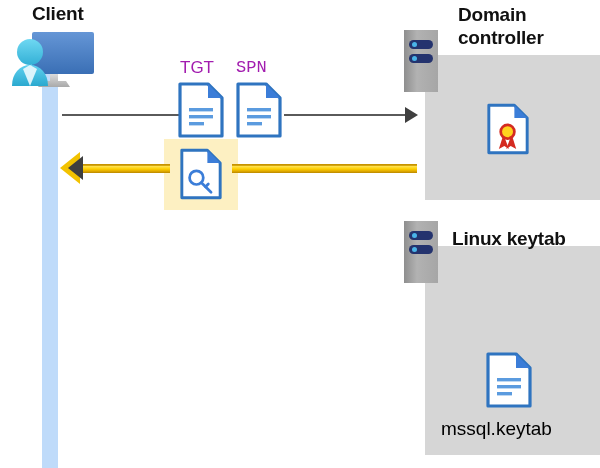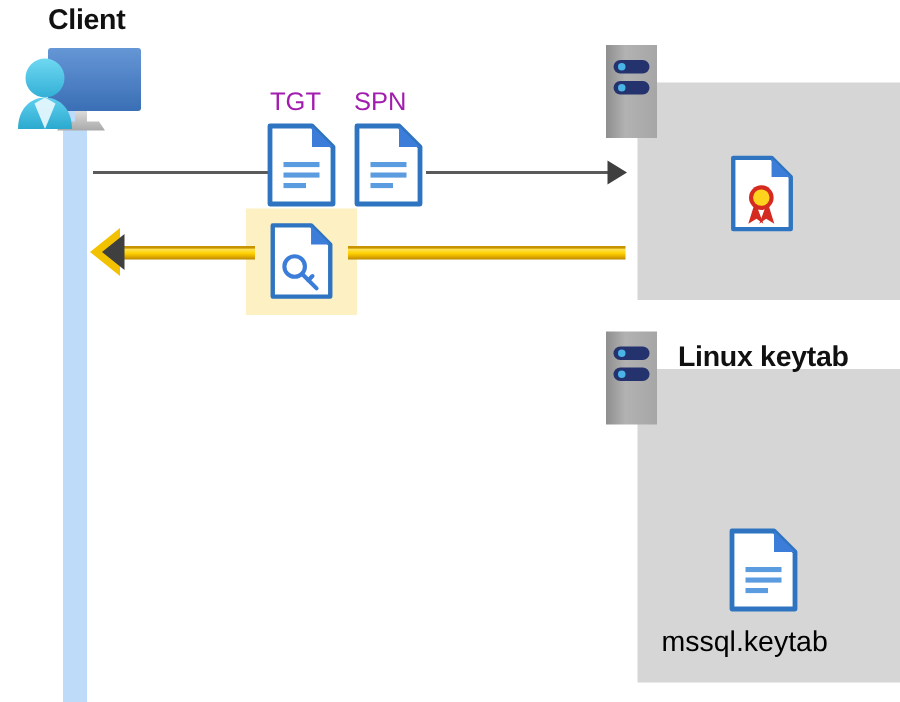--- a/index.html
+++ b/index.html
@@ -37,21 +37,21 @@
   #linux-title   { left: 452px; top: 227px; }
 
   
   .label-plain {
     position: absolute;
     color: #a21caf;
     font-size: 17px;
     line-height: 20px;
   }
   #tgt-label { left: 180px; top: 58px; }
-  #spn-label { left: 236px; top: 58px; }
+  #spn-label { left: 236px; top: 58px; font-family: Liberation Mono, monospace; }
 
   #keytab-label {
     position: absolute;
     left: 441px; top: 418px;
     color: #000000;
     font-size: 19px;
     line-height: 22px;
   }
 
   
@@ -177,20 +177,22 @@
   <div id="dc-rack" class="rack">
     <div class="bar b1"></div>
     <div class="bar b2"></div>
   </div>
   <div id="linux-rack" class="rack">
     <div class="bar b1"></div>
     <div class="bar b2"></div>
   </div>
 
   <div id="client-title" class="title-bold">Client</div>
+  <div id="dc-title" class="title-bold">Domain
+controller</div>
   <div id="linux-title" class="title-bold">Linux keytab</div>
 
   <div id="client-icon" class="icon-abs">
     <svg width="88" height="68" viewBox="0 0 88 68" xmlns="http://www.w3.org/2000/svg">
       <defs>
         <linearGradient id="monGrad" x1="0" y1="0" x2="0" y2="1">
           <stop offset="0%" stop-color="#6596d6"></stop>
           <stop offset="100%" stop-color="#3a6fb5"></stop>
         </linearGradient>
         <linearGradient id="standGrad" x1="0" y1="0" x2="0" y2="1">

